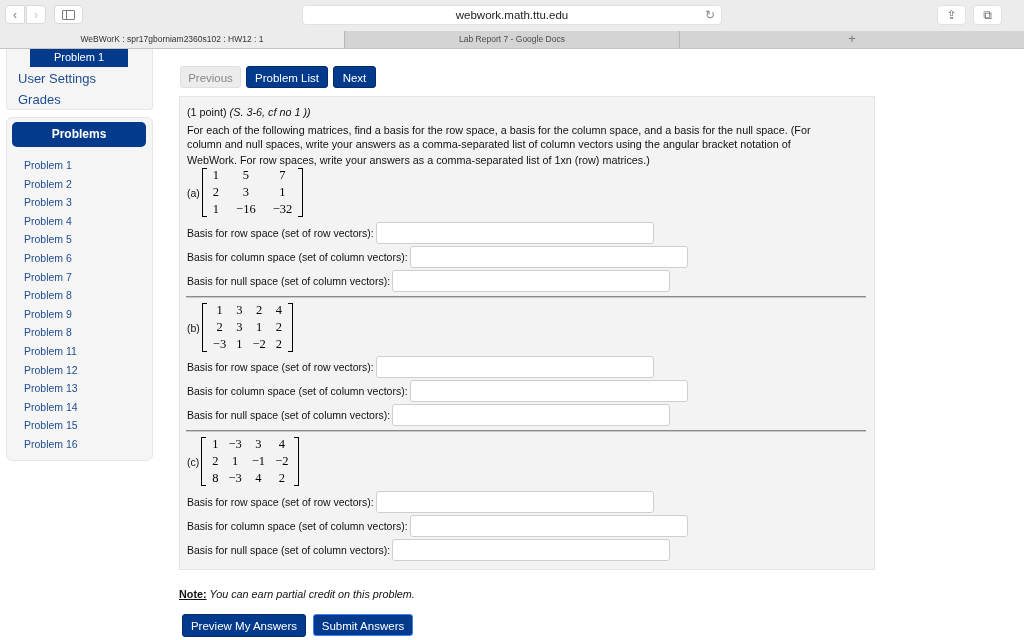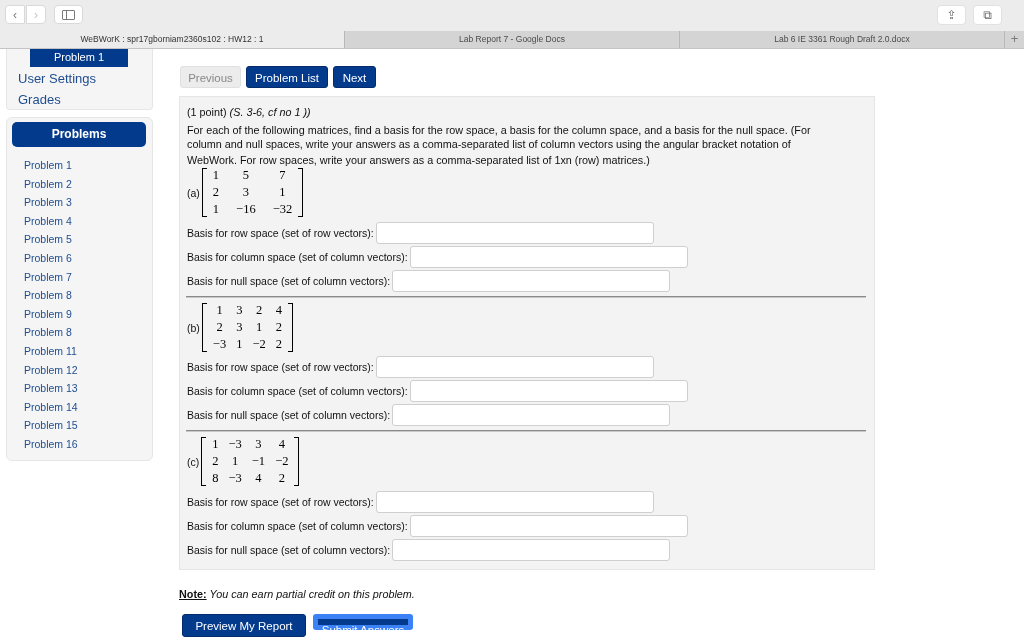--- a/index.html
+++ b/index.html
@@ -60,47 +60,50 @@
   .field-label { font-size: 10.5px; color: #111; white-space: nowrap; margin-right: 2px; }
   .field-input { height: 22px; background: #fff; border: 1px solid #cfcfcf; border-radius: 3px; }
 
   .divider { position: absolute; left: 186px; width: 680px; height: 2px; background: #8a8a8a; border-bottom: 1px solid #c8c8c8; }
 
   
   .note { position: absolute; left: 179px; top: 588px; font-size: 10.8px; color: #111; }
   .note b { font-weight: bold; text-decoration: underline; }
   .note i { font-style: italic; }
   .btn-preview { left: 182px; top: 614px; width: 124px; height: 23px; line-height: 23px; background: #043a8c; color: #fff; border: 1px solid #022c6b; }
-  .btn-submit { left: 313px; top: 614px; width: 100px; height: 16px; line-height: 23px; background: #043a8c; color: #fff; border: 5px solid #3b82f6; }
+  .btn-submit { left: 313px; top: 614px; width: 100px; height: 22px; line-height: 23px; background: #043a8c; color: #fff; border: 1px solid #3b82f6; }
 </style>
 </head>
 <body>
 
 <div class="toolbar">
   <div class="nav-btn nav-back">
       <span>‹</span>
     </div>
   <div class="nav-btn nav-fwd">
       <span>›</span>
     </div>
   <div class="nav-btn nav-sidebar">
       <div class="sb-glyph"></div>
     </div>
+  <div class="address">
+    <span>webwork.math.ttu.edu</span>
+    <span class="reload">↻</span>
+  </div>
   <div class="chrome-btn share-btn">
       <span>⇪</span>
     </div>
   <div class="chrome-btn tabs-btn">
       <span>⧉</span>
     </div>
 </div>
 
 <div class="tabbar">
   <div class="tab tab1 active">WeBWorK : spr17gborniam2360s102 : HW12 : 1</div>
   <div class="tab tab2">Lab Report 7 - Google Docs</div>
-  <div class="tab tab3">Lab 6 IE 3361 Rough Draft 2.0.docx</div>
   <div class="tab-add"><span>+</span></div>
 </div>
 
 <div class="side-top"></div>
 <div class="cur-prob">Problem 1</div>
 <div class="side-link" style="top:71px">User Settings</div>
 <div class="side-link" style="top:92px">Grades</div>
 
 <div class="side-box"></div>
 <div class="problems-hdr">Problems</div>
@@ -253,14 +256,14 @@
 </div>
 <div class="field-row" style="top:539px">
   <span class="field-label">Basis for null space (set of column vectors):</span>
   <input class="field-input" style="width: 278px;" value="">
 </div>
 
 <div class="note">
   <b>Note:</b>
   <i>You can earn partial credit on this problem.</i>
 </div>
-<div class="btn btn-preview">Preview My Report</div>
+<div class="btn btn-preview">Preview My Answers</div>
 <div class="btn btn-submit">Submit Answers</div>
 
 </body></html>

